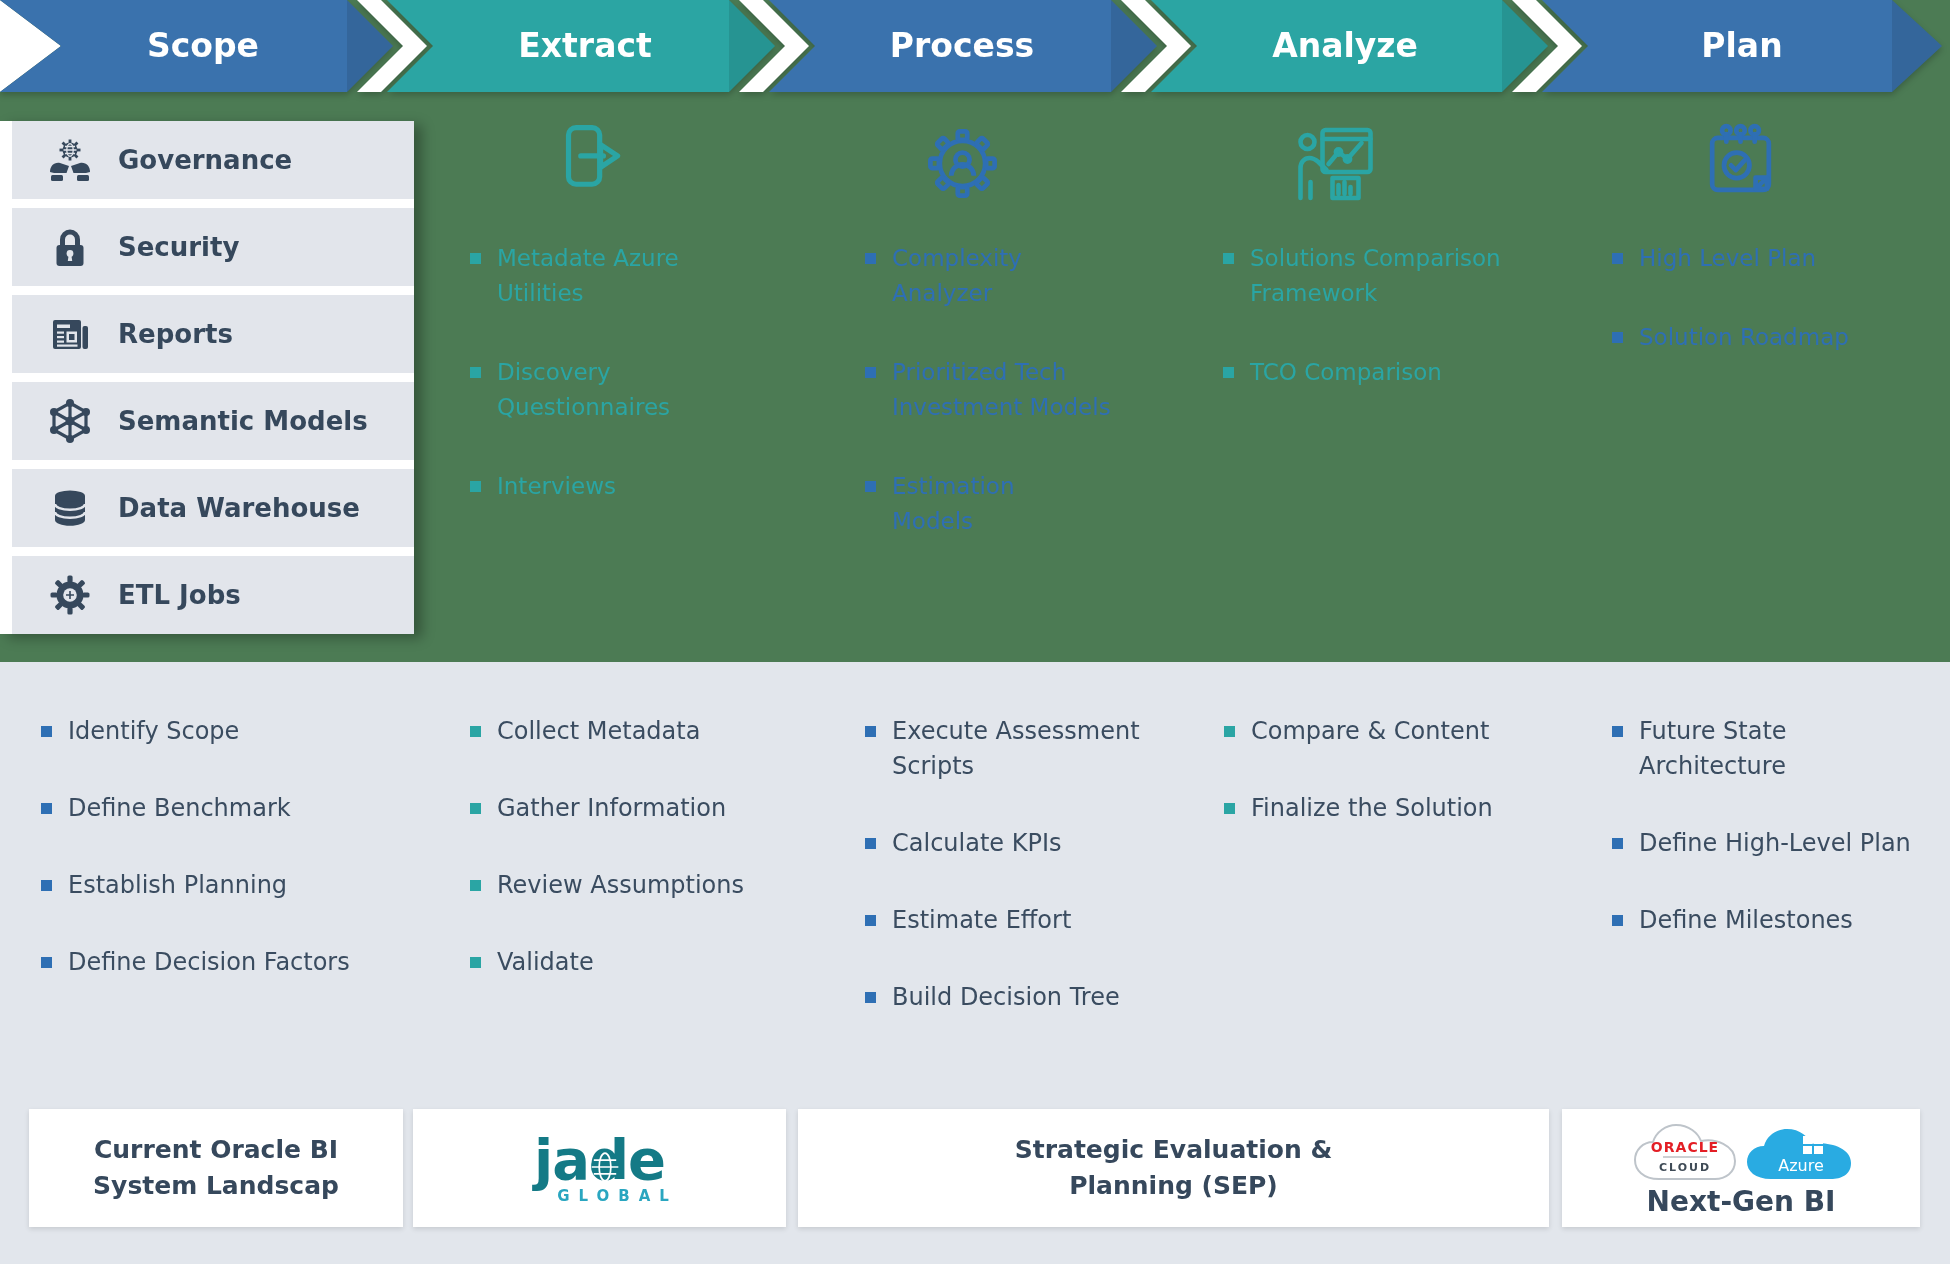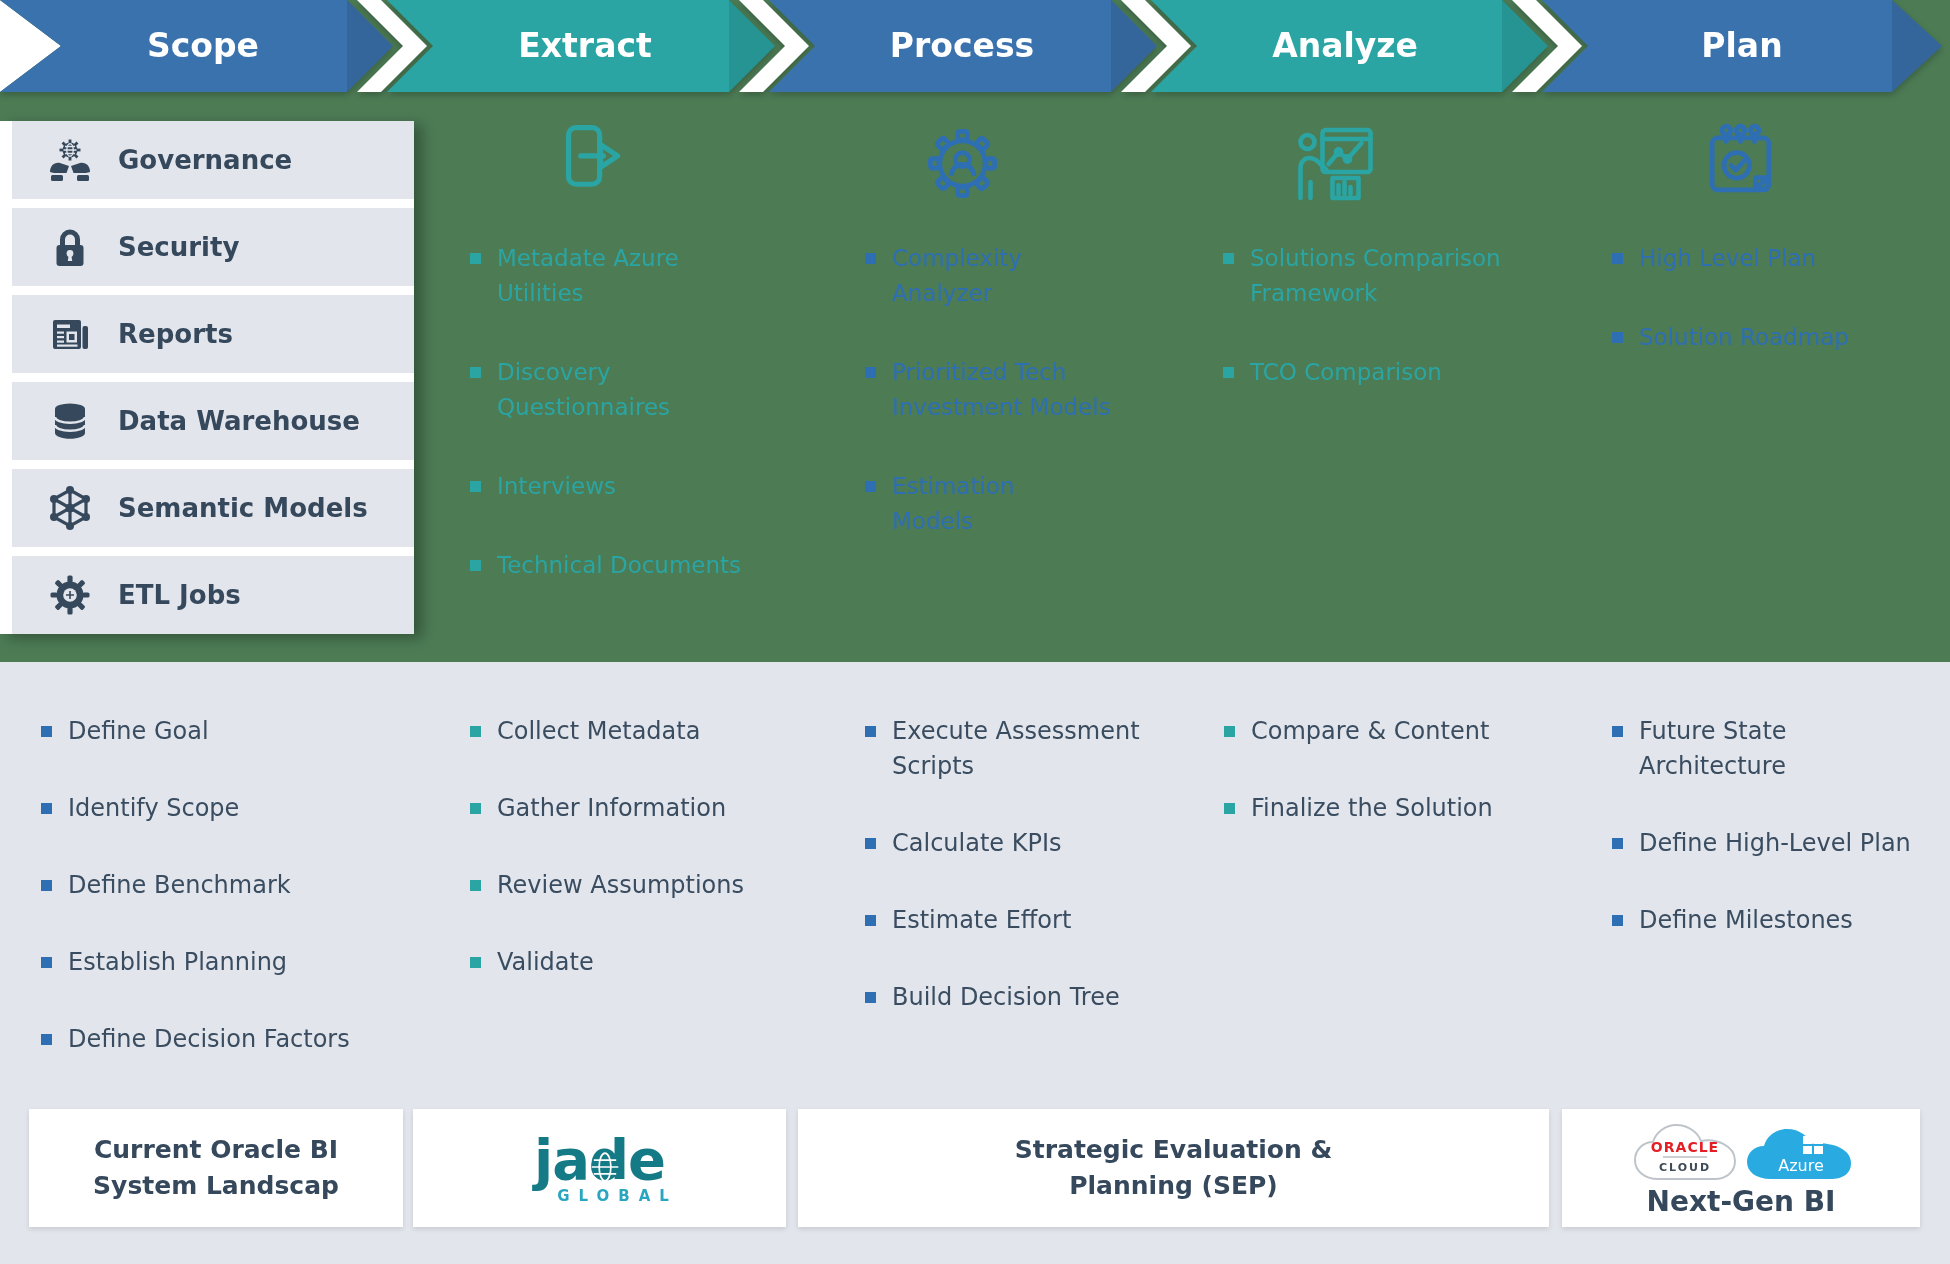--- a/index.html
+++ b/index.html
@@ -141,51 +141,51 @@
           <rect x="9" y="32.5" width="20.5" height="2.2"></rect>
         </g>
         <rect x="21" y="22" width="5.5" height="6" fill="#36485C"></rect>
       </svg>
     </span>
     <span class="slabel">Reports</span>
   </div>
   <div class="srow">
     <span class="sicon">
       <svg width="44" height="44" viewBox="0 0 44 44">
-        <g fill="#36485C">
-          <path d="M7 10v24c0 3.2 6.7 5.8 15 5.8s15-2.6 15-5.8V10z"></path>
-          <ellipse cx="22" cy="10" rx="15" ry="5.5"></ellipse>
-        </g>
-        <g stroke="#E2E5EB" stroke-width="2.4" fill="none">
-          <path d="M7 18c0 3.2 6.7 5.8 15 5.8s15-2.6 15-5.8"></path>
-          <path d="M7 26c0 3.2 6.7 5.8 15 5.8s15-2.6 15-5.8"></path>
-        </g>
-      </svg>
-    </span>
-    <span class="slabel">Data Warehouse</span>
-  </div>
-  <div class="srow">
-    <span class="sicon">
-      <svg width="44" height="44" viewBox="0 0 44 44">
         <g stroke="#36485C" stroke-width="3.2" fill="none">
           <path d="M22 4 38 13v18L22 40 6 31V13z"></path>
           <path d="M22 4v36M6 13l32 18M38 13 6 31"></path>
         </g>
         <g fill="#36485C">
           <circle cx="22" cy="4" r="4"></circle>
             <circle cx="38" cy="13" r="4"></circle>
             <circle cx="38" cy="31" r="4"></circle>
           <circle cx="22" cy="40" r="4"></circle>
             <circle cx="6" cy="31" r="4"></circle>
             <circle cx="6" cy="13" r="4"></circle>
           <circle cx="22" cy="22" r="4.5"></circle>
         </g>
       </svg>
     </span>
     <span class="slabel">Semantic Models</span>
+  </div>
+  <div class="srow">
+    <span class="sicon">
+      <svg width="44" height="44" viewBox="0 0 44 44">
+        <g fill="#36485C">
+          <path d="M7 10v24c0 3.2 6.7 5.8 15 5.8s15-2.6 15-5.8V10z"></path>
+          <ellipse cx="22" cy="10" rx="15" ry="5.5"></ellipse>
+        </g>
+        <g stroke="#E2E5EB" stroke-width="2.4" fill="none">
+          <path d="M7 18c0 3.2 6.7 5.8 15 5.8s15-2.6 15-5.8"></path>
+          <path d="M7 26c0 3.2 6.7 5.8 15 5.8s15-2.6 15-5.8"></path>
+        </g>
+      </svg>
+    </span>
+    <span class="slabel">Data Warehouse</span>
   </div>
   <div class="srow">
     <span class="sicon">
       <svg width="44" height="44" viewBox="0 0 44 44">
         <g fill="#36485C">
           <rect x="19.4" y="2.5" width="5.2" height="7" rx="1.6" transform="rotate(0 22 22)"></rect>
           <rect x="19.4" y="2.5" width="5.2" height="7" rx="1.6" transform="rotate(45 22 22)"></rect>
           <rect x="19.4" y="2.5" width="5.2" height="7" rx="1.6" transform="rotate(90 22 22)"></rect>
           <rect x="19.4" y="2.5" width="5.2" height="7" rx="1.6" transform="rotate(135 22 22)"></rect>
           <rect x="19.4" y="2.5" width="5.2" height="7" rx="1.6" transform="rotate(180 22 22)"></rect>
@@ -268,24 +268,20 @@
     </li>
     <li class="bitem">
       <span class="bullet"></span>
       <span class="btext">Discovery
 Questionnaires</span>
     </li>
     <li class="bitem">
       <span class="bullet"></span>
       <span class="btext">Interviews</span>
     </li>
-    <li class="bitem">
-      <span class="bullet"></span>
-      <span class="btext">Technical Documents</span>
-    </li>
   </ul>
 <ul class="blist tool-col c-blue" style="left:865px">
 
 <li class="bitem">
       <span class="bullet"></span>
       <span class="btext">Complexity
 Analyzer</span>
     </li>
     <li class="bitem">
       <span class="bullet"></span>
@@ -317,24 +313,20 @@
       <span class="btext">High Level Plan</span>
     </li>
     <li class="bitem">
       <span class="bullet"></span>
       <span class="btext">Solution Roadmap</span>
     </li>
   </ul>
 
 <ul class="blist act-col c-blue" style="left:41px">
 
-<li class="bitem">
-      <span class="bullet"></span>
-      <span class="btext">Define Goal</span>
-    </li>
     <li class="bitem">
       <span class="bullet"></span>
       <span class="btext">Identify Scope</span>
     </li>
     <li class="bitem">
       <span class="bullet"></span>
       <span class="btext">Define Benchmark</span>
     </li>
     <li class="bitem">
       <span class="bullet"></span>

